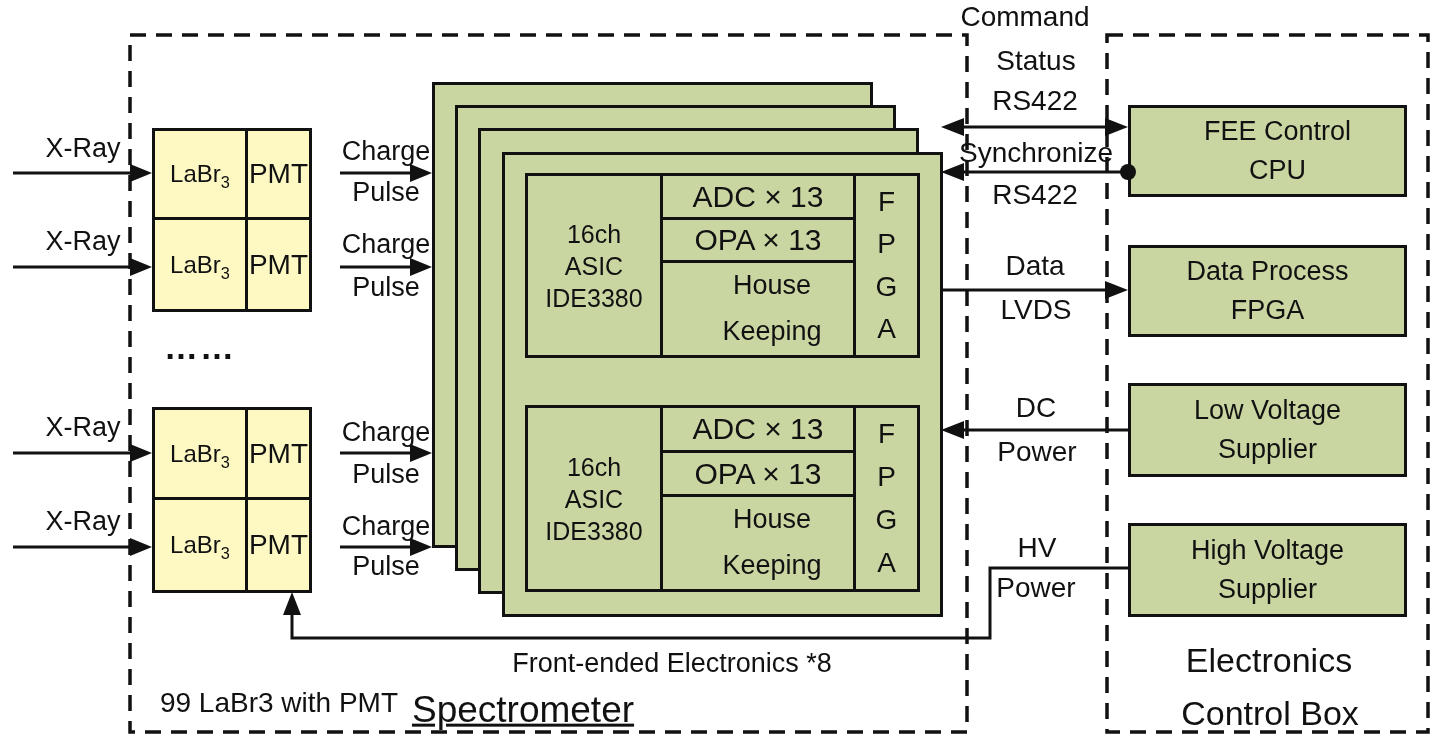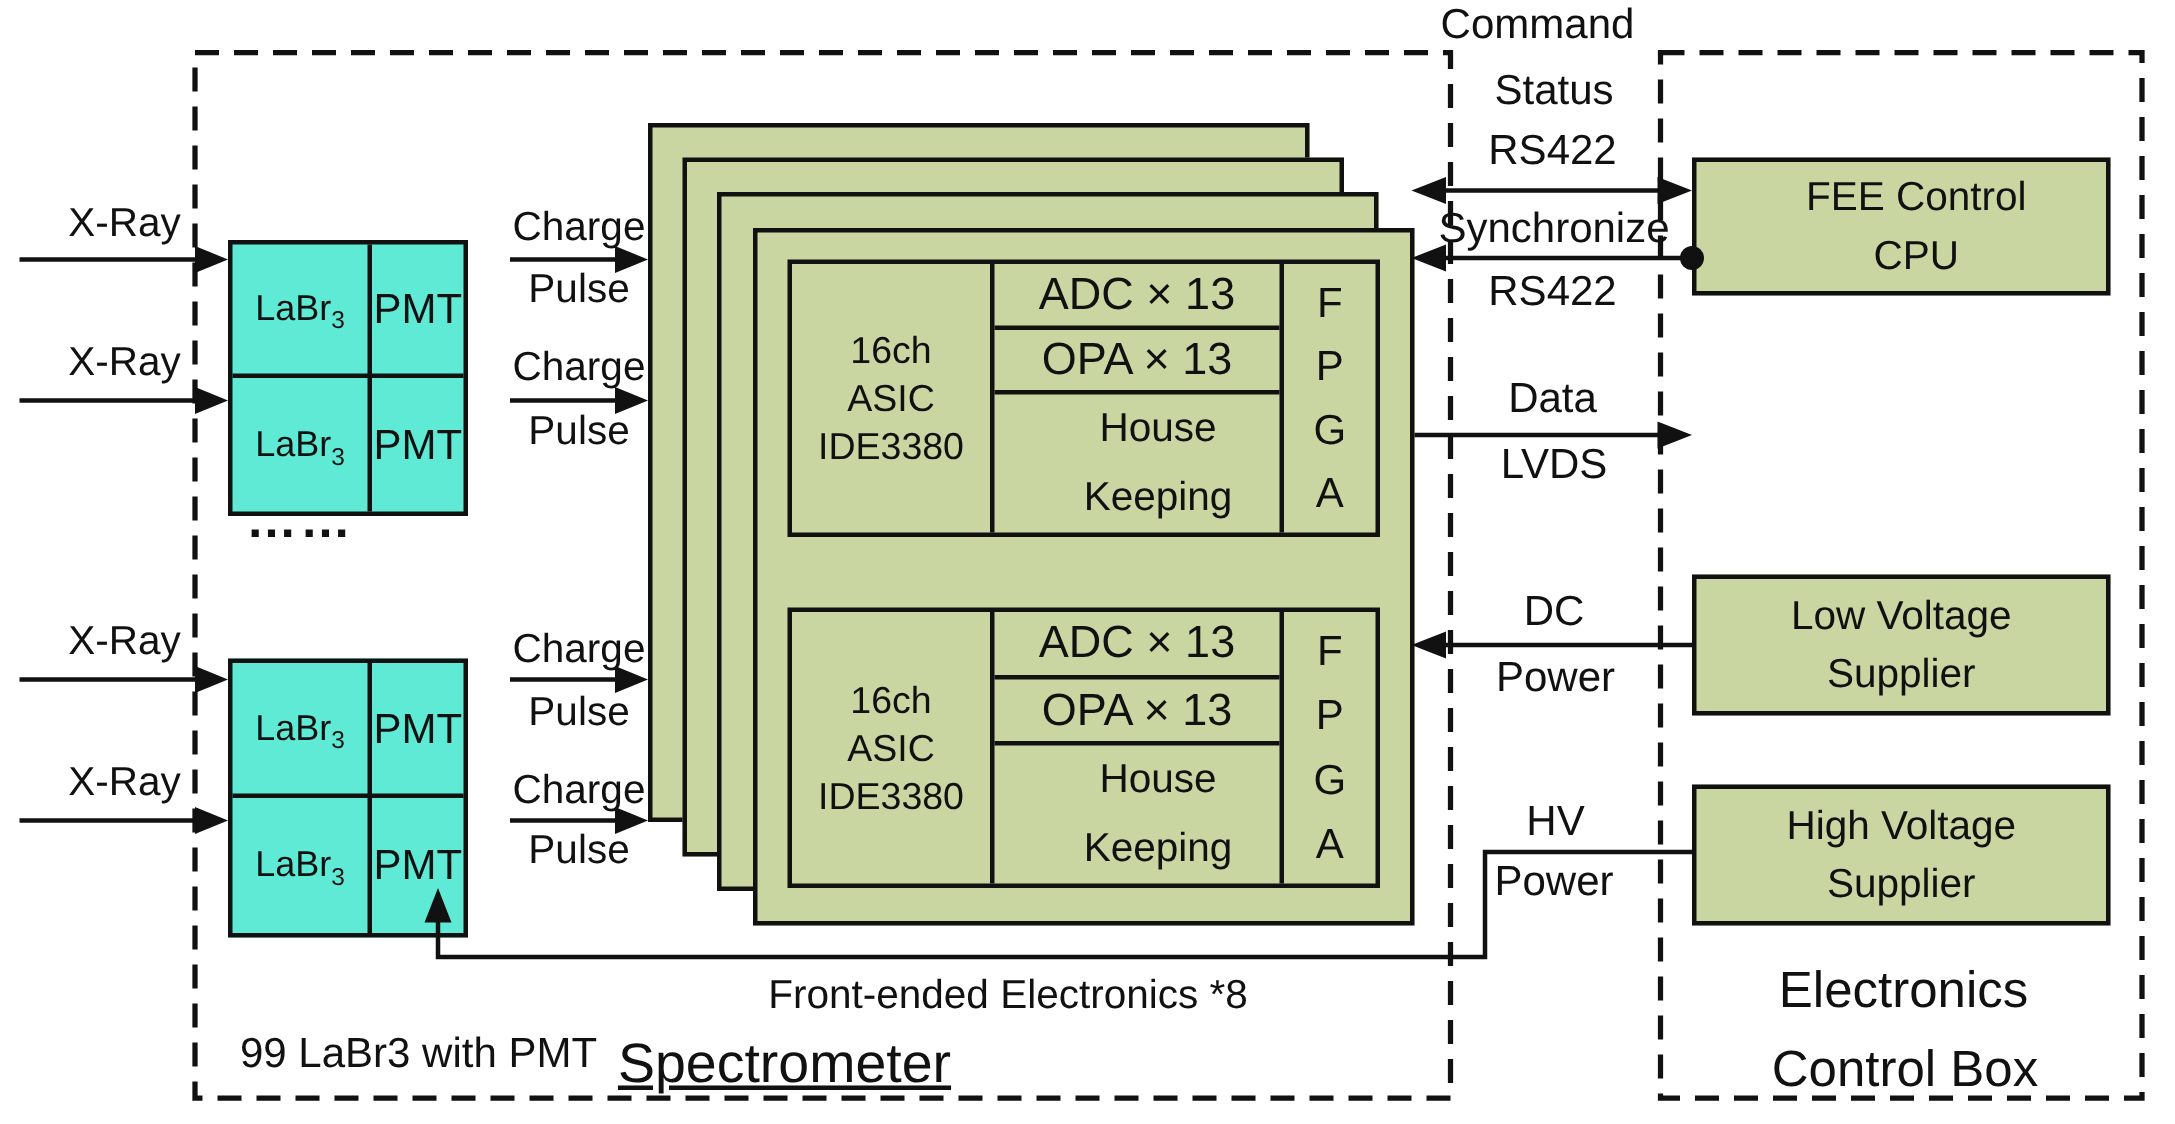--- a/index.html
+++ b/index.html
@@ -15,21 +15,21 @@
   .lbl-bus { font-size:28px; }
   .lbl-caption { font-size:28px; }
   .lbl-fee-caption { font-size:27px; }
   .lbl-region { font-size:37px;text-decoration:underline; }
   .lbl-ecb { font-size:34px; }
   .dots { font-size:34px; font-weight:700; letter-spacing:2px; }
 
   .det-grid {
     position:absolute; left:152px; width:160px;
     display:grid; grid-template-columns:93px 1fr; grid-template-rows:1fr 1fr;
-    border:3px solid var(--ink); box-sizing:border-box; background:#5eead4;margin-top:32px;
+    border:3px solid var(--ink); box-sizing:border-box; background:#fef9c3;
   }
   .det-cell {
     display:flex; align-items:center; justify-content:center;
     box-sizing:border-box; font-size:28px;
   }
   .det-cell.crystal { border-right:3px solid var(--ink); font-size:24px; }
   .det-cell.r1 { border-bottom:3px solid var(--ink); }
   .det-cell sub { font-size:0.68em; line-height:0; }
 
   .layer {
@@ -140,20 +140,24 @@
     <div class="det-cell r1">PMT</div>
     <div class="det-cell crystal">
       <span><span>LaBr</span><sub>3</sub></span>
     </div>
     <div class="det-cell">PMT</div>
   </div>
 
   <div class="unit" style="top:105px; height:92px;padding-left:20px;">
     <span>FEE Control</span>
     <span>CPU</span>
+  </div>
+  <div class="unit" style="top:245px; height:92px;">
+    <span>Data Process</span>
+    <span>FPGA</span>
   </div>
   <div class="unit" style="top:383px; height:94px;">
     <span>Low Voltage</span>
     <span>Supplier</span>
   </div>
   <div class="unit" style="top:523px; height:94px;">
     <span>High Voltage</span>
     <span>Supplier</span>
   </div>
 

